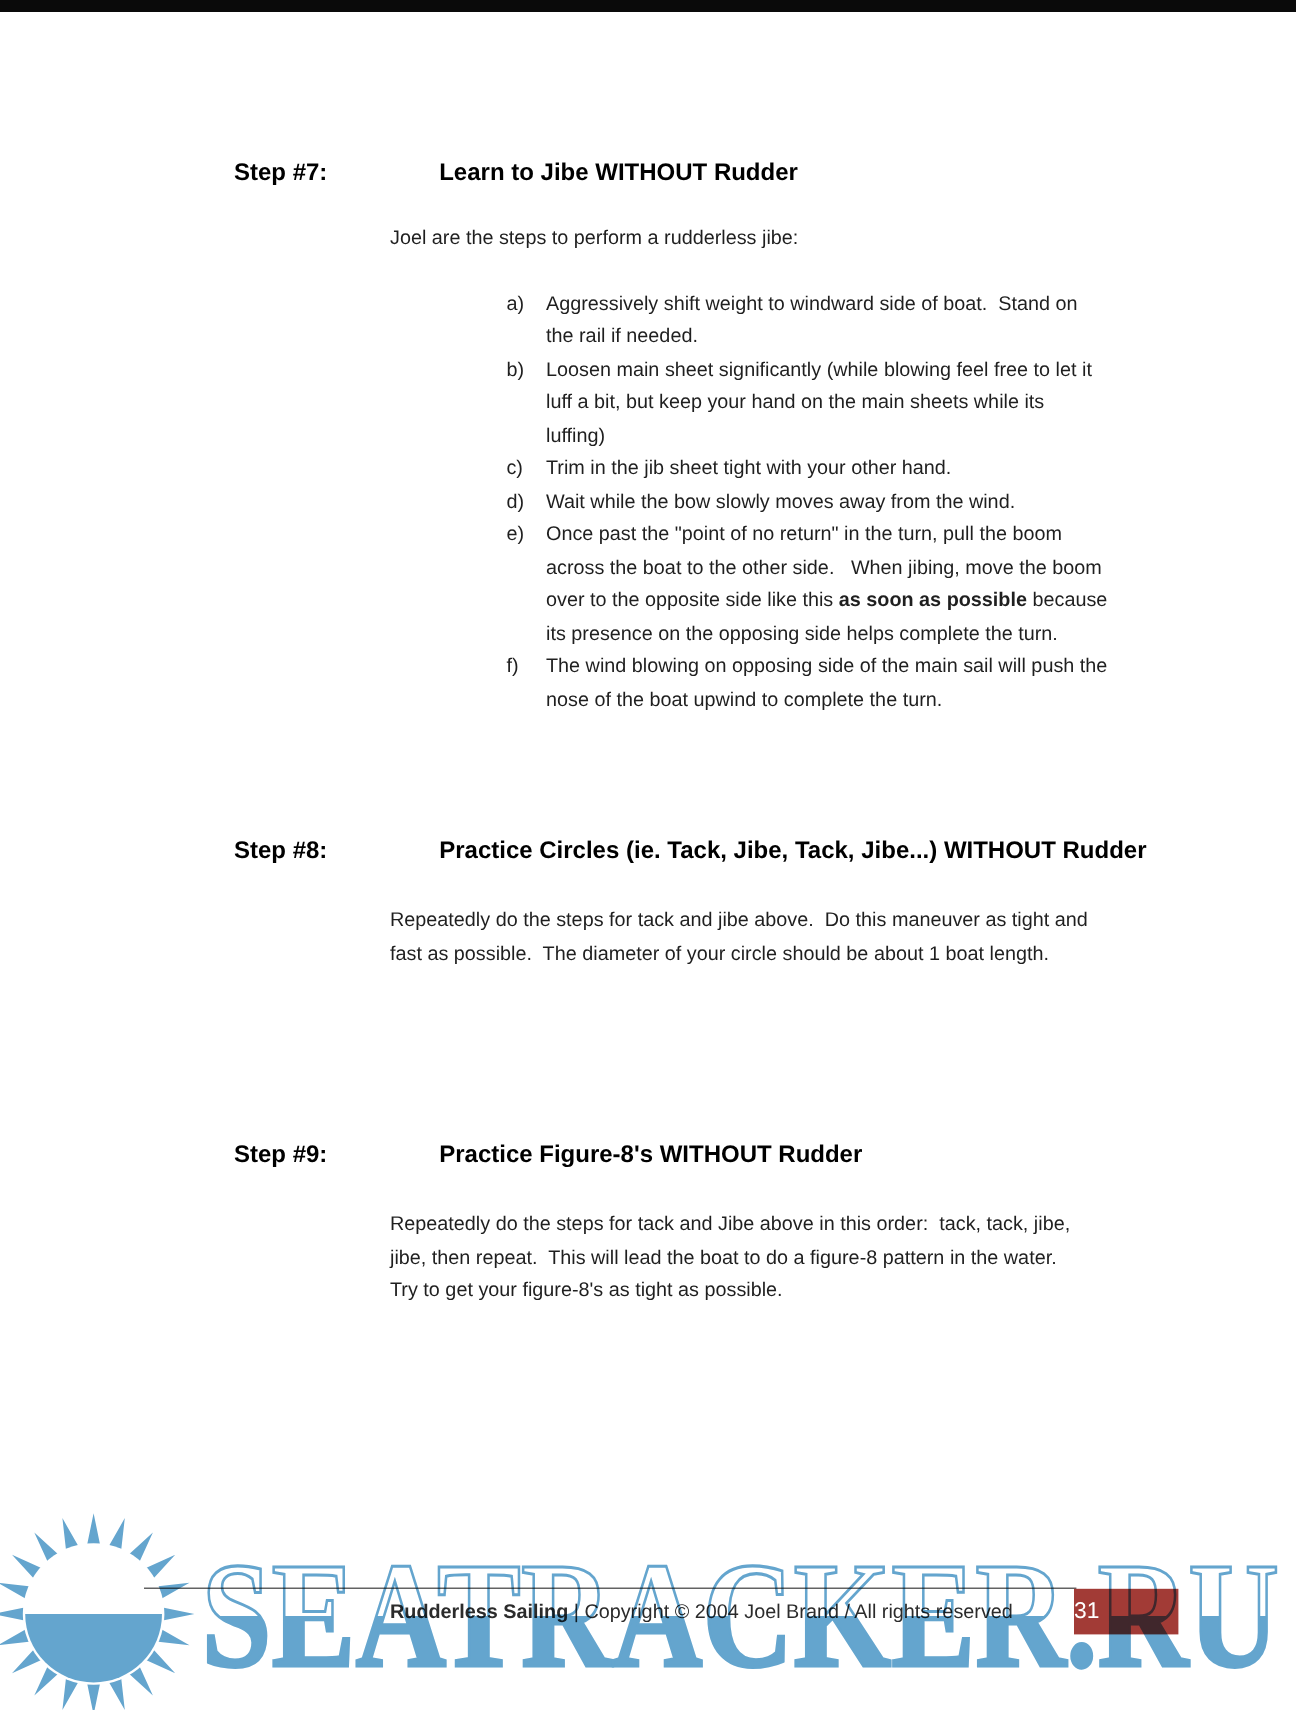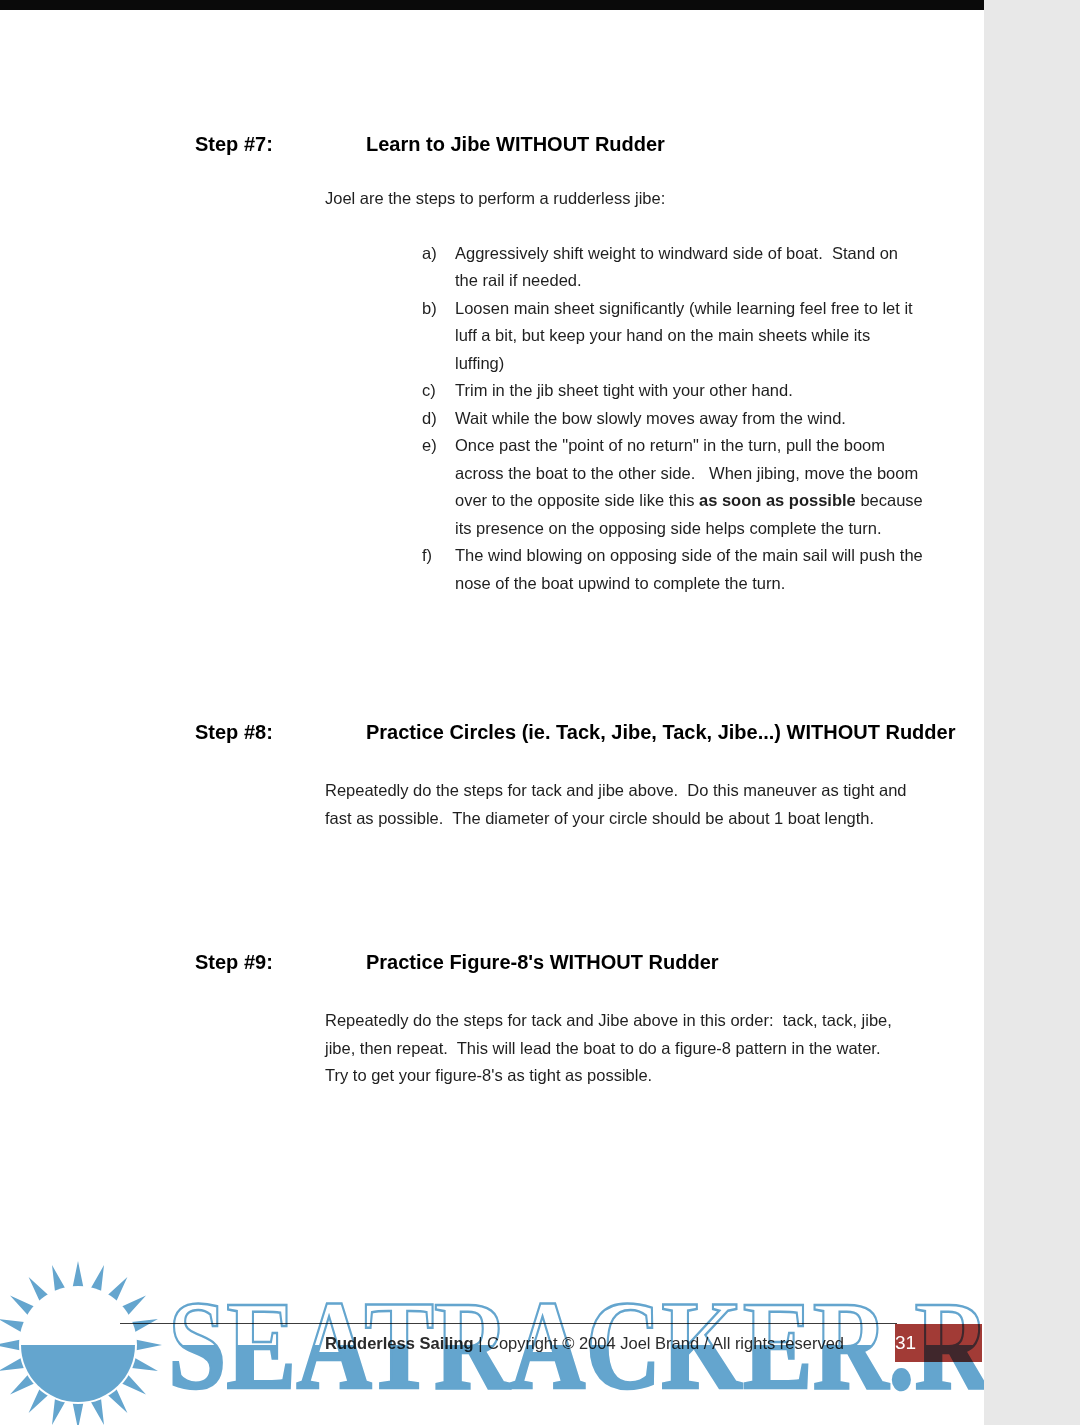--- a/index.html
+++ b/index.html
@@ -1,23 +1,23 @@
 <!DOCTYPE html>
 <html><head>
 <meta charset="utf-8">
 <style>
   html,body{margin:0;padding:0;background:#e8e8e8;}
   #page{
-    position:relative; width:984px; height:1425px; background:#ffffff;
+    position:relative; width:1080px; height:1425px; background:#ffffff;
     font-family:"Liberation Sans", sans-serif; color:#1f1f1f; overflow:hidden;
   }
   #top-bar{position:absolute;left:0;top:0;width:1080px;height:10px;background:#0a0a0a;}
 
   .section{position:absolute;left:195px;width:805px;}
-  .sec7{top:133px;} .sec8{top:721px;} .sec9{top:951px;}
+  .sec7{top:133px;} .sec8{top:698px;} .sec9{top:951px;}
 
   .step-head{display:flex;align-items:baseline;}
   .step-label{flex:0 0 130px;font-weight:bold;font-size:20px;color:#000;}
   .step-title{font-weight:bold;font-size:20px;color:#000;white-space:nowrap;margin-left:41px;}
 
   .sec-body{margin-left:130px;}
   .intro{margin-top:29px;font-size:16.5px;line-height:27.5px;}
   .para{margin-top:33px;font-size:16.5px;line-height:27.5px;white-space:pre-wrap;width:660px;}
 
   .abc-list{margin-top:27px;margin-left:97px;}
@@ -52,21 +52,21 @@
     <div class="sec-body">
       <div class="intro">Joel are the steps to perform a rudderless jibe:</div>
       <div class="abc-list">
         <div class="li-row">
           <div class="li-marker">a)</div>
           <div class="li-text">Aggressively shift weight to windward side of boat.  Stand on
 the rail if needed.</div>
         </div>
         <div class="li-row">
           <div class="li-marker">b)</div>
-          <div class="li-text">Loosen main sheet significantly (while learning feel free to let it
+          <div class="li-text">Loosen main sheet significantly (while blowing feel free to let it
 luff a bit, but keep your hand on the main sheets while its
 luffing)</div>
         </div>
         <div class="li-row">
           <div class="li-marker">c)</div>
           <div class="li-text">Trim in the jib sheet tight with your other hand.</div>
         </div>
         <div class="li-row">
           <div class="li-marker">d)</div>
           <div class="li-text">Wait while the bow slowly moves away from the wind.</div>

